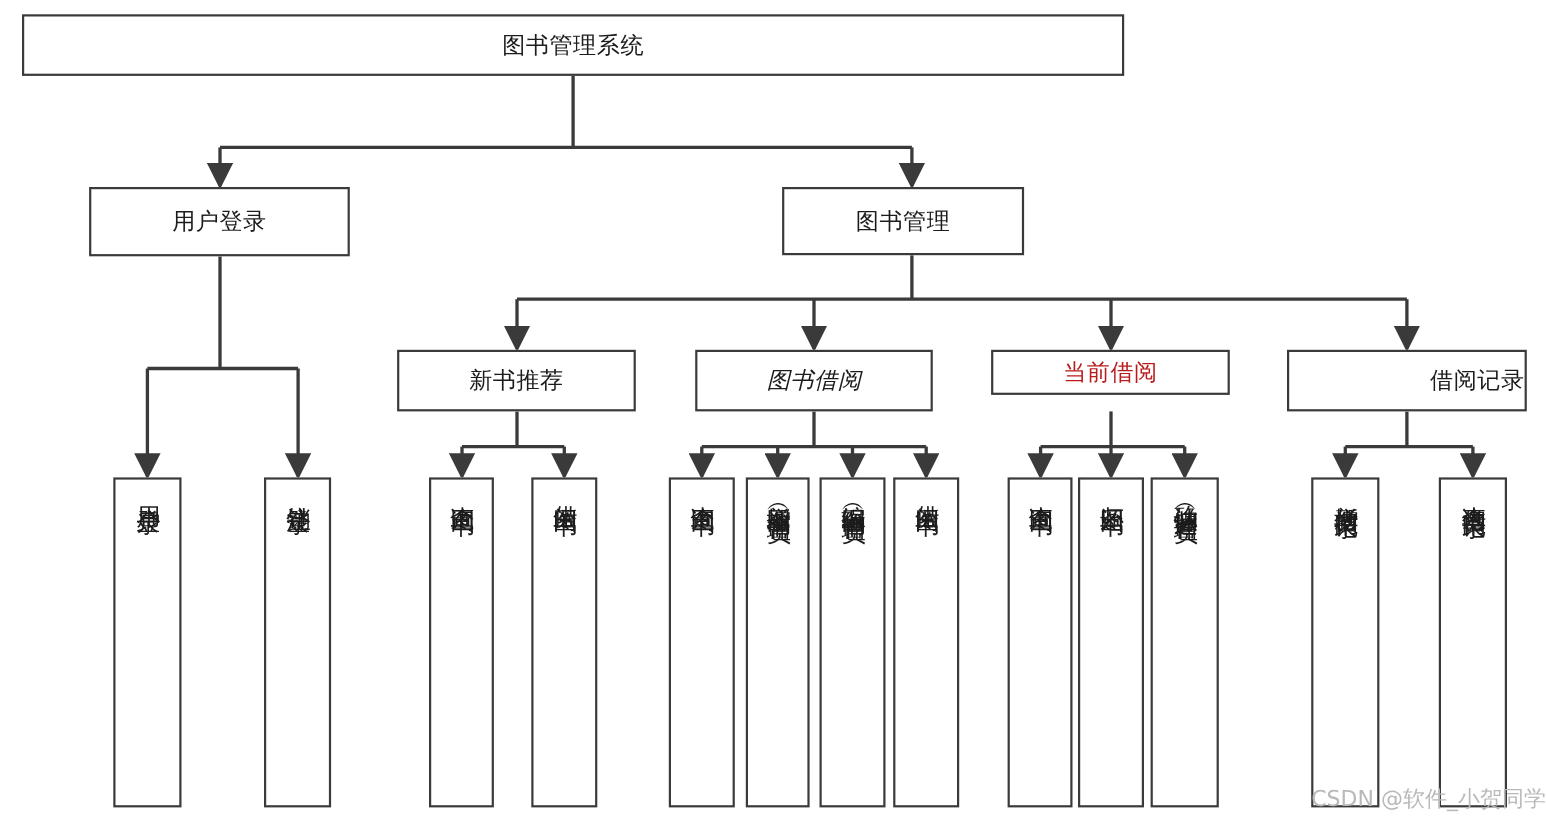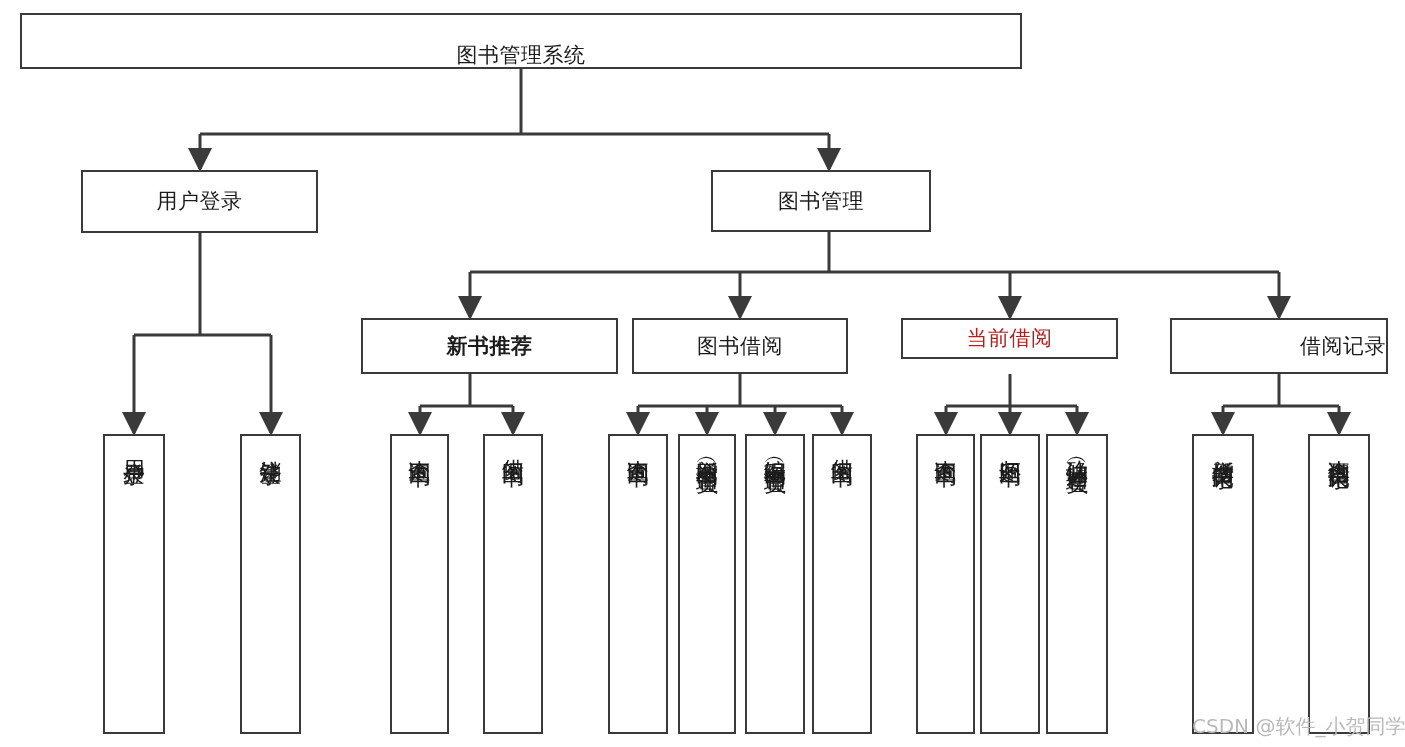--- a/index.html
+++ b/index.html
@@ -114,33 +114,33 @@
         <path d="M 1010 406 L 1010 433" marker-end="url(#arrow)"></path>
         <path d="M 1077 406 L 1077 433" marker-end="url(#arrow)"></path>
         <path d="M 1279 374 L 1279 406"></path>
         <path d="M 1223 406 L 1339 406"></path>
         <path d="M 1223 406 L 1223 433" marker-end="url(#arrow)"></path>
         <path d="M 1339 406 L 1339 433" marker-end="url(#arrow)"></path>
       </g>
   </svg>
 
   <div id="nodes-layer">
-      <div class="node horiz" style="left: 20px; top: 13px; width: 1002px; height: 56px; border-color: rgb(58, 58, 58); color: rgb(28, 28, 28); align-items: flex-end;">
+      <div class="node horiz" style="left: 20px; top: 13px; width: 1002px; height: 56px; border-color: rgb(58, 58, 58); color: rgb(28, 28, 28);">
         <span class="node-label">图书管理系统</span>
       </div>
       <div class="node horiz" style="left: 81px; top: 170px; width: 237px; height: 63px; border-color: rgb(58, 58, 58); color: rgb(28, 28, 28);">
         <span class="node-label">用户登录</span>
       </div>
       <div class="node horiz" style="left: 711px; top: 170px; width: 220px; height: 62px; border-color: rgb(58, 58, 58); color: rgb(28, 28, 28);">
         <span class="node-label">图书管理</span>
       </div>
-      <div class="node horiz" style="left: 361px; top: 318px; width: 257px; height: 56px; border-color: rgb(58, 58, 58); color: rgb(28, 28, 28); font-weight: bold;">
+      <div class="node horiz" style="left: 361px; top: 318px; width: 217px; height: 56px; border-color: rgb(58, 58, 58); color: rgb(28, 28, 28);">
         <span class="node-label">新书推荐</span>
       </div>
-      <div class="node horiz" style="left: 632px; top: 318px; width: 216px; height: 56px; border-color: rgb(58, 58, 58); color: rgb(28, 28, 28);">
+      <div class="node horiz" style="left: 632px; top: 318px; width: 216px; height: 56px; border-color: rgb(58, 58, 58); color: rgb(28, 28, 28); font-style: italic;">
         <span class="node-label">图书借阅</span>
       </div>
       <div class="node horiz" style="left: 901px; top: 318px; width: 217px; height: 41px; border-color: rgb(58, 58, 58); color: #b91c1c;">
         <span class="node-label">当前借阅</span>
       </div>
       <div class="node horiz" style="left: 1170px; top: 318px; width: 218px; height: 56px; border-color: rgb(58, 58, 58); color: rgb(28, 28, 28); justify-content: flex-end;">
         <span class="node-label">借阅记录</span>
       </div>
       <div class="node vert" style="left: 103px; top: 434px; width: 62px; height: 300px; border-color: rgb(58, 58, 58); color: rgb(28, 28, 28);">
         <span class="node-label">用户登录</span>

